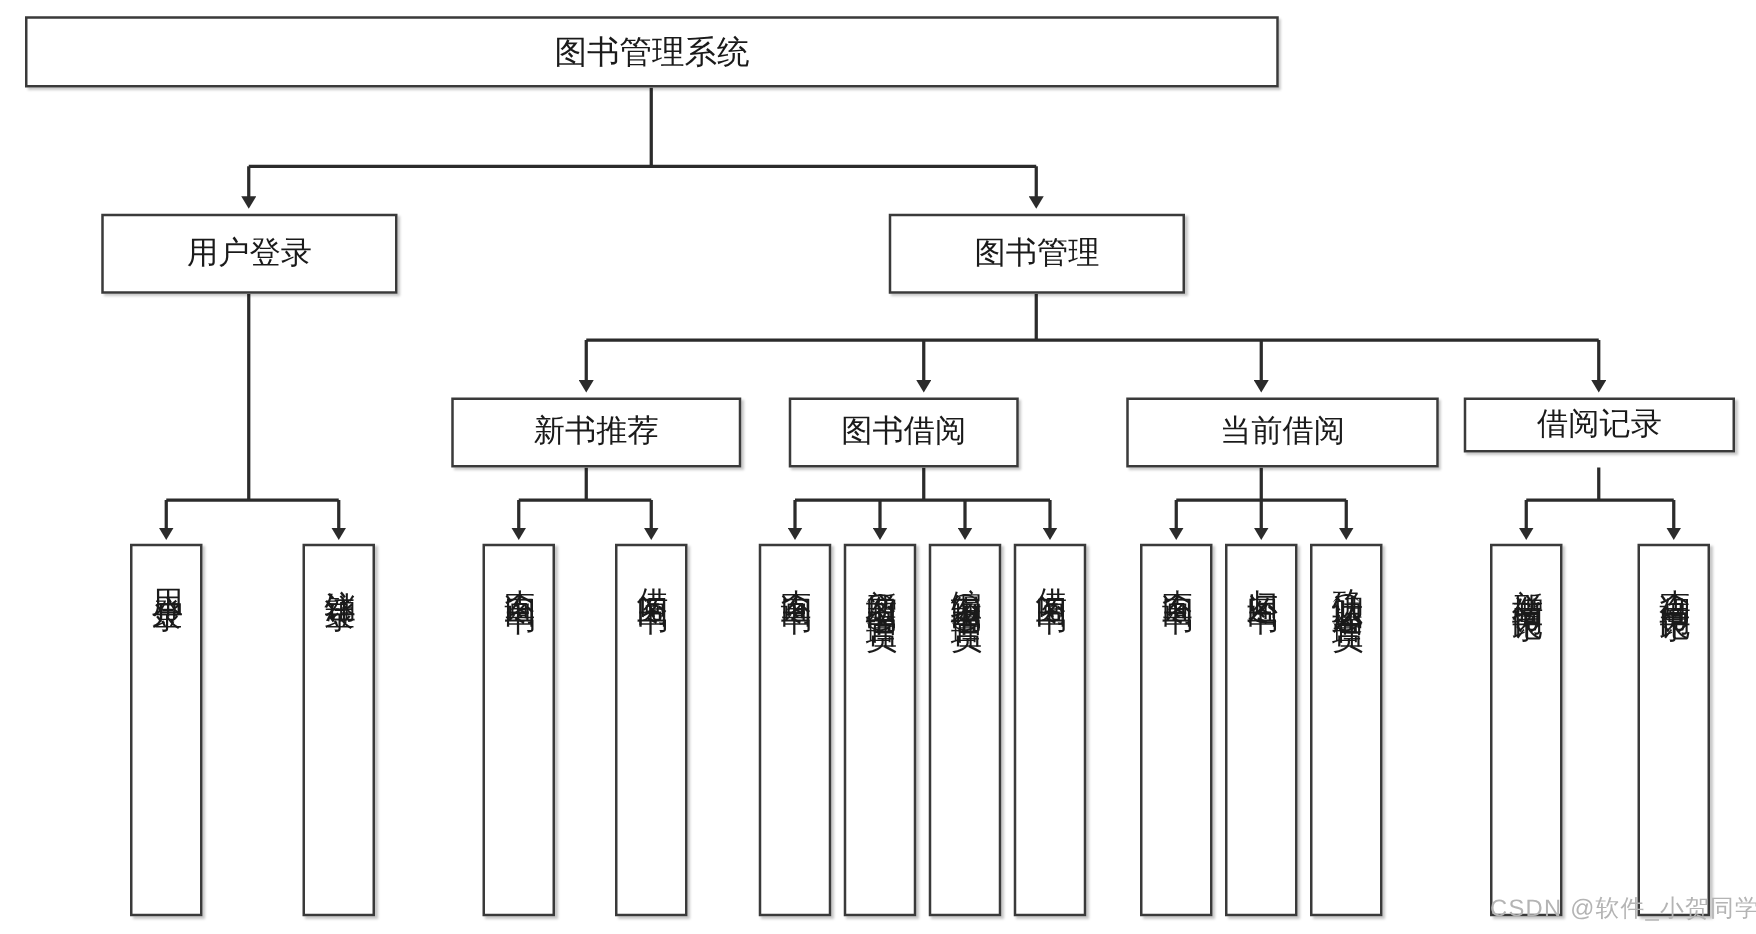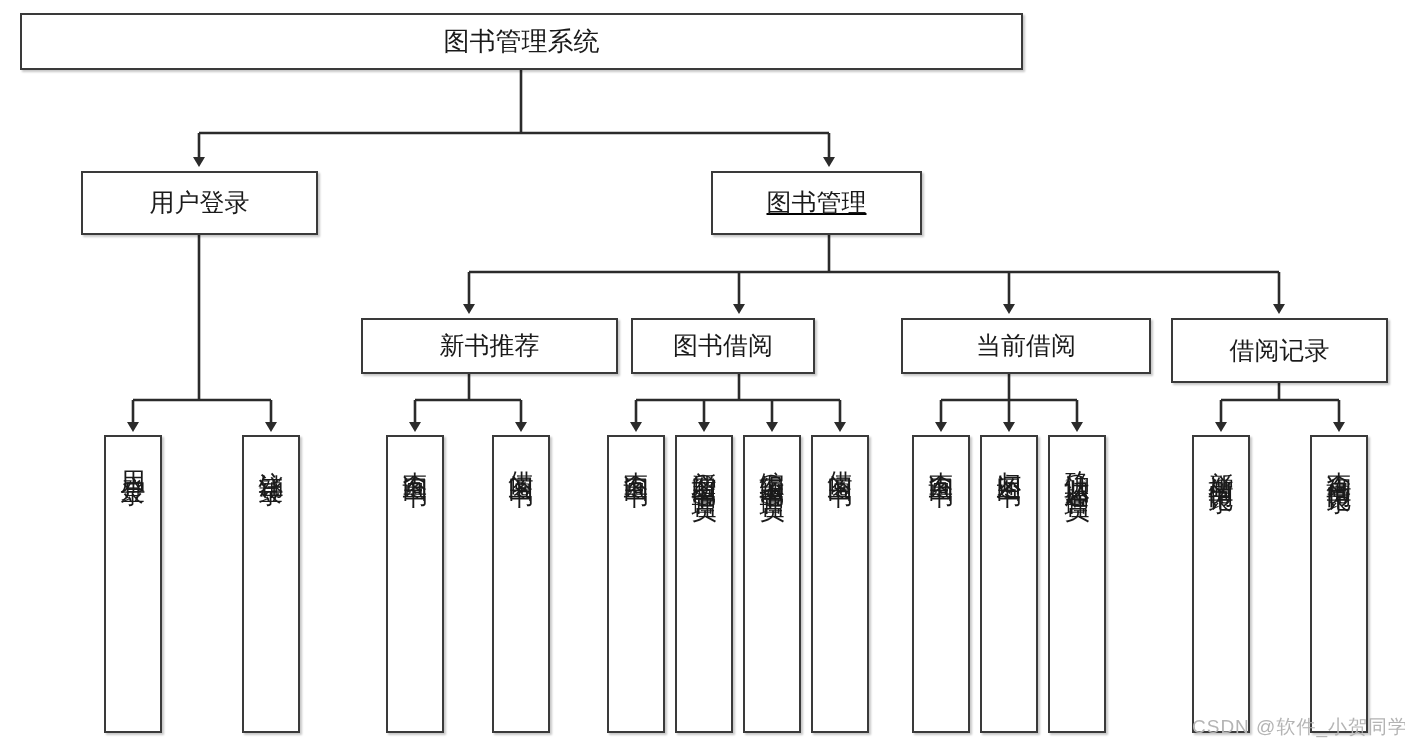--- a/index.html
+++ b/index.html
@@ -122,34 +122,34 @@
     </g>
   </svg>
 
   <div class="node root horiz" style="left:20px; top:13px; width:1003px; height:57px;">
     <span class="label">图书管理系统</span>
   </div>
 
   <div class="node horiz" style="left:81px; top:171px; width:237px; height:64px;">
     <span class="label">用户登录</span>
   </div>
-  <div class="node horiz" style="left:711px; top:171px; width:211px; height:64px;text-decoration:underline;">
+  <div class="node horiz" style="left:711px; top:171px; width:237px; height:64px;">
     <span class="label">图书管理</span>
   </div>
 
-  <div class="node horiz" style="left:361px; top:318px; width:257px; height:56px;">
+  <div class="node horiz" style="left:361px; top:318px; width:232px; height:56px;">
     <span class="label">新书推荐</span>
   </div>
   <div class="node horiz" style="left:631px; top:318px; width:184px; height:56px;">
     <span class="label">图书借阅</span>
   </div>
   <div class="node horiz" style="left:901px; top:318px; width:250px; height:56px;">
     <span class="label">当前借阅</span>
   </div>
-  <div class="node horiz" style="left:1171px; top:318px; width:217px; height:65px;">
+  <div class="node horiz" style="left:1171px; top:318px; width:217px; height:44px;">
     <span class="label">借阅记录</span>
   </div>
 
   <div class="node vert" style="left:104px; top:435px; width:58px; height:298px;">
     <span class="label">用户登录</span>
   </div>
   <div class="node vert" style="left:242px; top:435px; width:58px; height:298px;">
     <span class="label">注销登录</span>
   </div>
 

